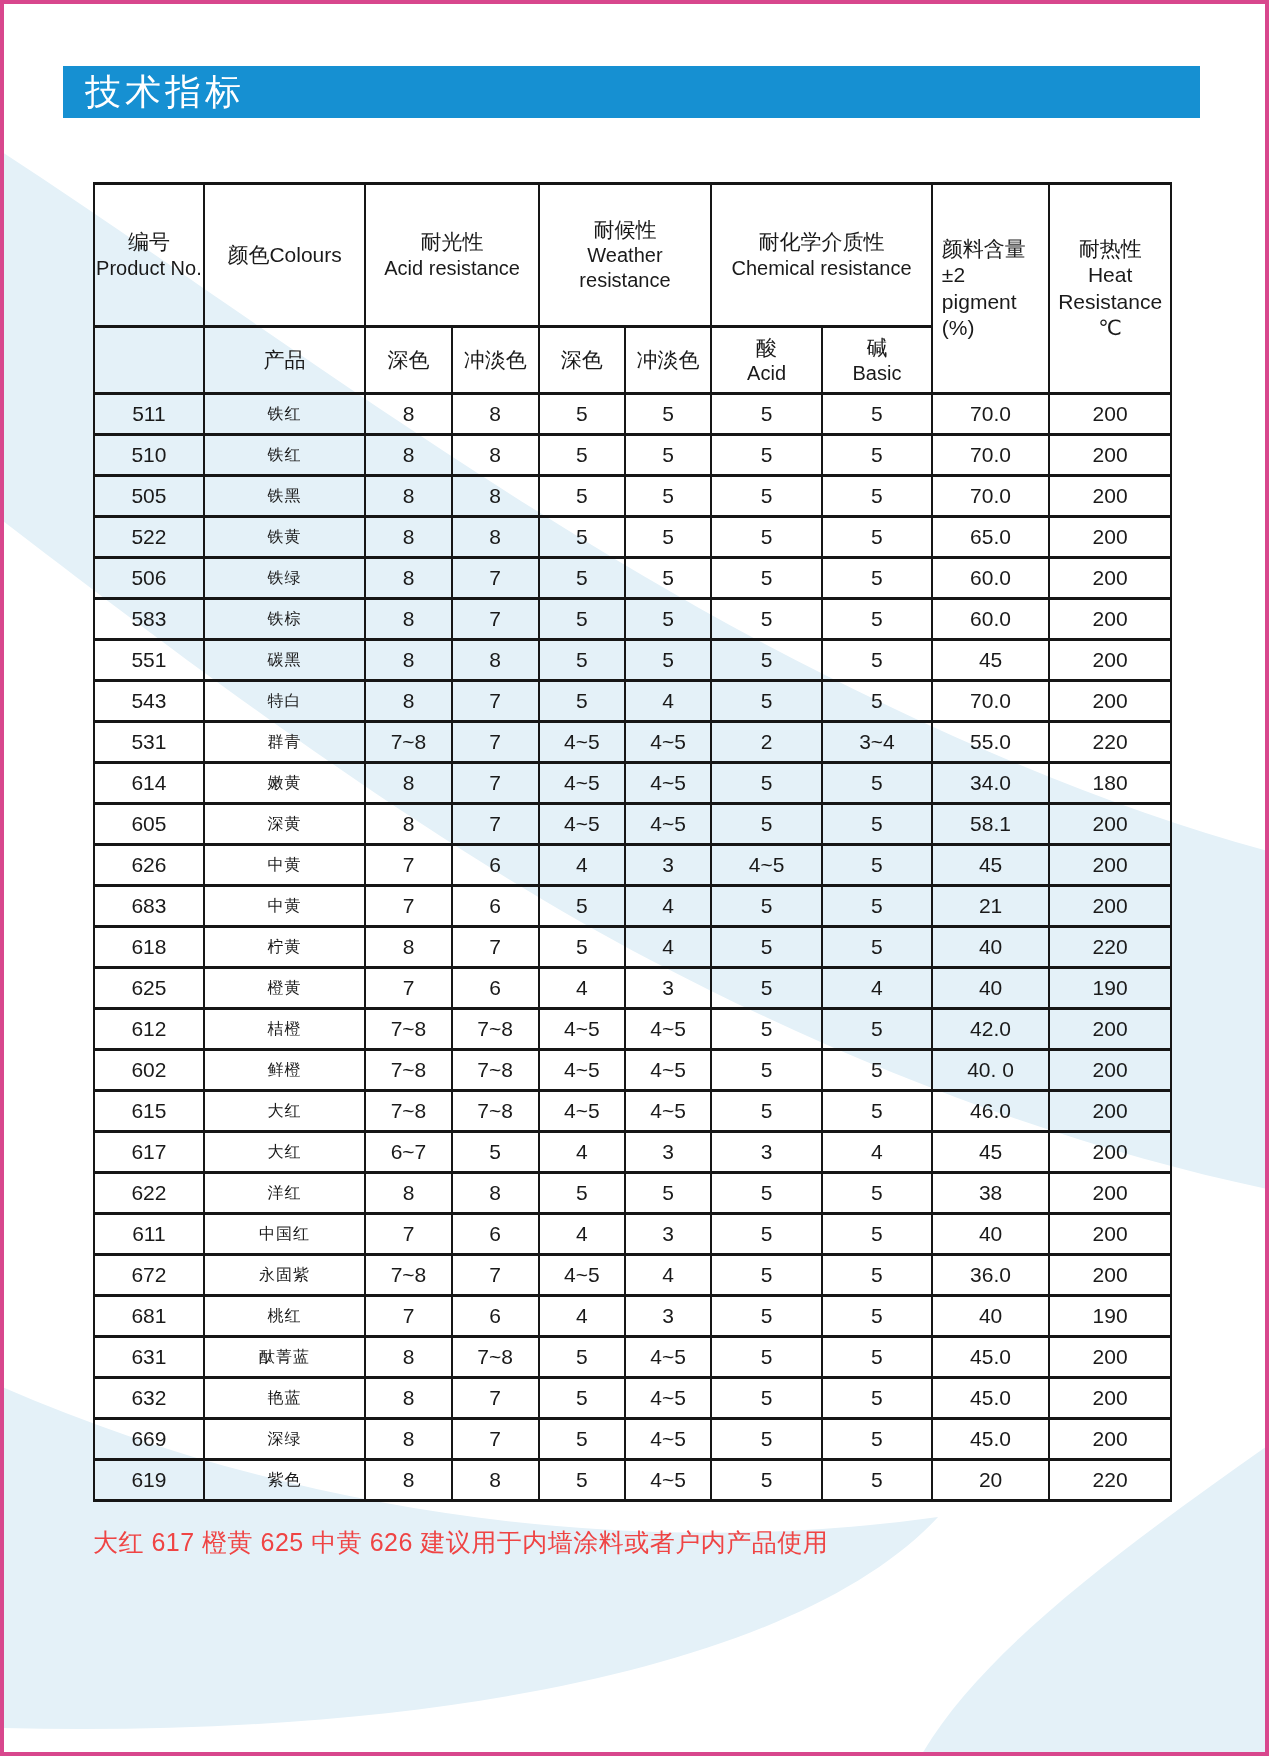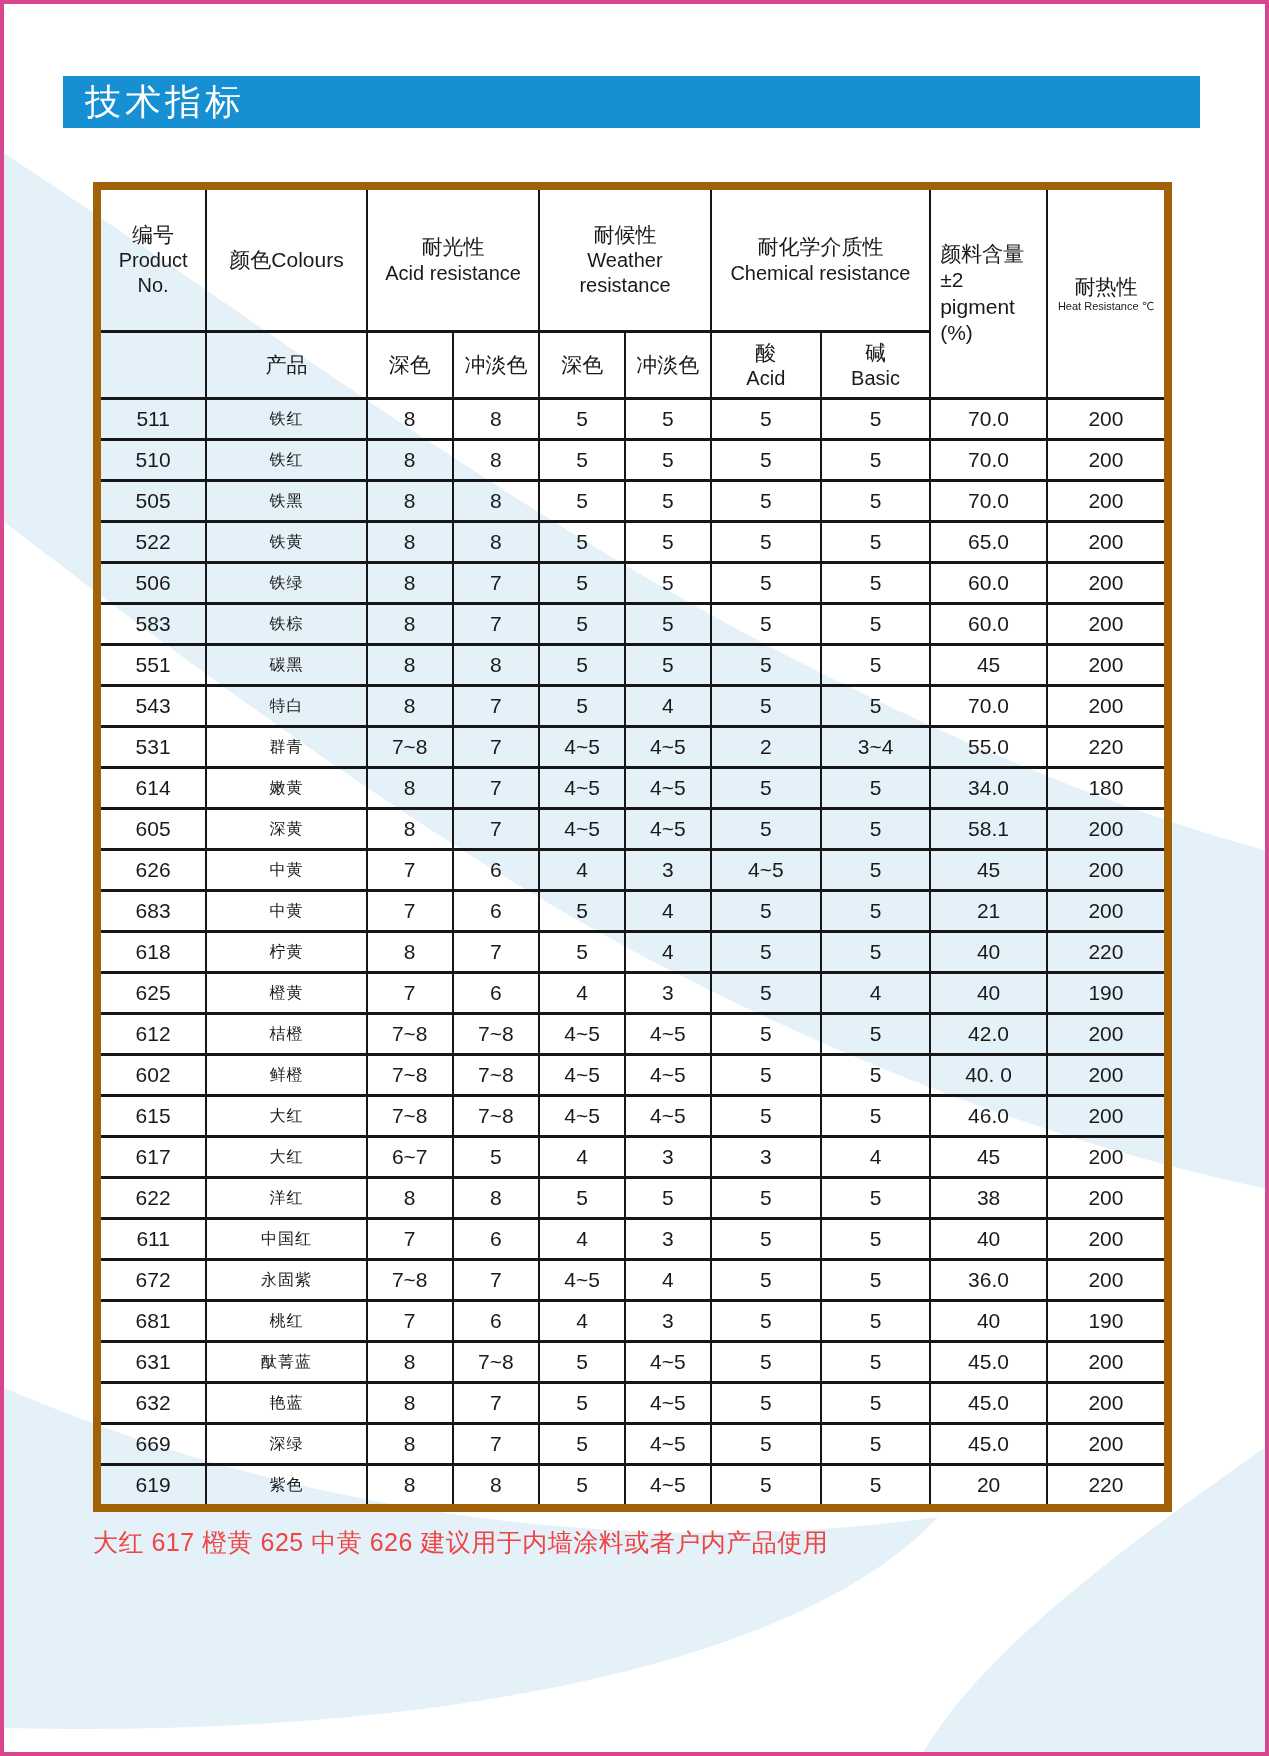--- a/index.html
+++ b/index.html
@@ -8,21 +8,21 @@
     width:1269px;height:1756px;
     box-sizing:border-box;
     border:4px solid #d8478d;
     background:#ffffff;
     overflow:hidden;
     font-family:"Liberation Sans","DejaVu Sans",sans-serif;
     color:#1a1a1a;
   }
   .bg{position:absolute;left:0;top:0;width:100%;height:100%;z-index:0;}
   .header-bar{
-    position:absolute;left:59px;top:72px;width:1137px;height:52px;
+    position:absolute;left:59px;top:62px;width:1137px;height:52px;
     display:flex;align-items:center;justify-content:space-between;
     padding:0 16px 0 22px;box-sizing:border-box;z-index:2;
   }
   .header-zh{
     font-family:"Liberation Serif","DejaVu Serif",serif;
     font-size:36px;color:#fff;letter-spacing:4px;
   }
   .header-en{
     font-size:31px;font-weight:bold;color:#fff;letter-spacing:0.5px;
   }
@@ -31,28 +31,28 @@
     border-collapse:collapse;table-layout:fixed;
     background:transparent;
   }
   table.spec th, table.spec td{
     border:2px solid #161616;
     border-top-width:3px;border-bottom-width:3px;
     text-align:center;vertical-align:middle;
     font-weight:400;color:#1a1a1a;
     padding:0;background:transparent;
   }
-  table.spec{border:8px solid #a16207;}
+  table.spec{border:1px solid #a16207;}
   thead tr.main th{height:140px;font-size:21px;line-height:1.25;}
   thead tr.sub th{height:64px;font-size:21px;line-height:1.2;}
   thead .en{font-size:20px;display:block;}
   thead .zh{display:block;}
   th.pigment{text-align:left;margin-left:40px;}
   th.pigment span{display:block;text-align:left;padding-left:9px;font-size:21px;line-height:1.25;}
-  th.heat .en{font-size:11px;}
+  th.heat .en{font-size:21px;}
   tbody td{height:38px;font-size:21px;}
   tbody td.cell-colour{font-size:16px;letter-spacing:1px;}
   .notes{position:absolute;left:89px;top:1522px;z-index:1;}
   .notes p{margin:0 0 14px 0;font-size:25px;color:#ef4444;letter-spacing:0.5px;}
 </style>
 </head>
 <body>
 
 <div class="page">
 

